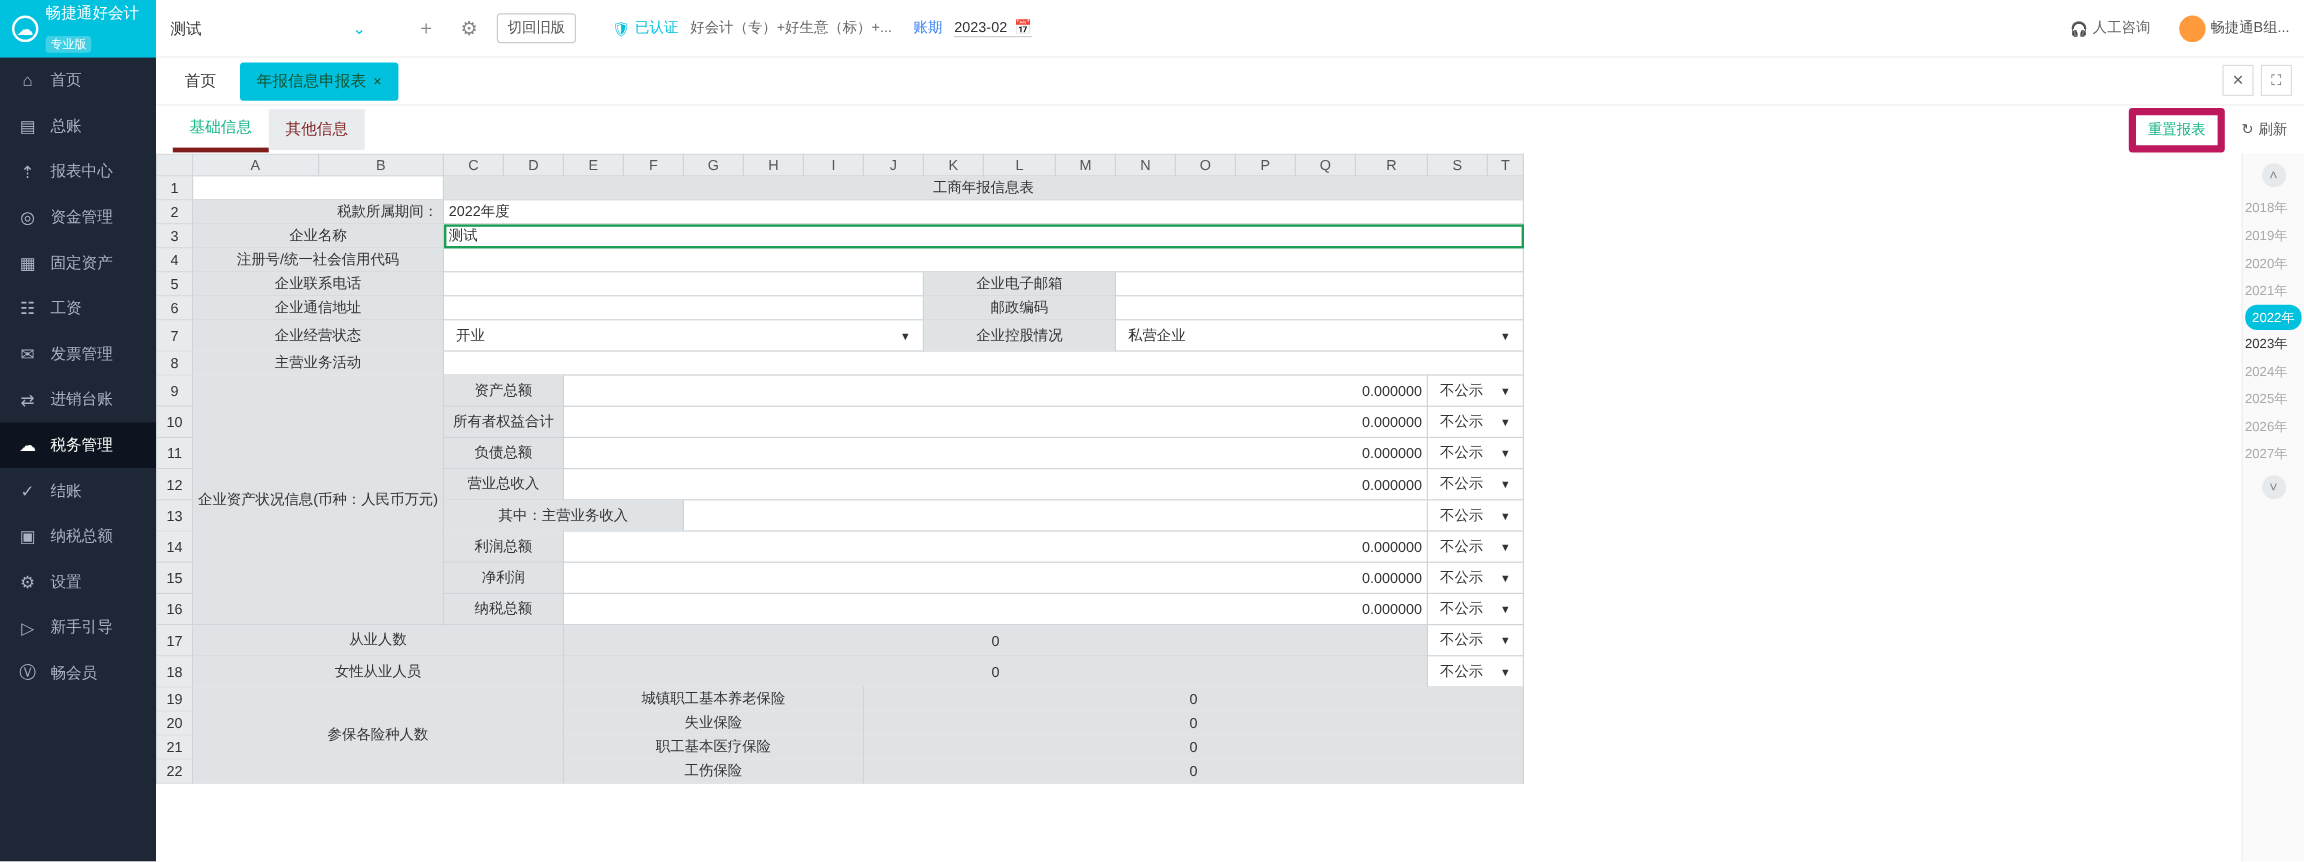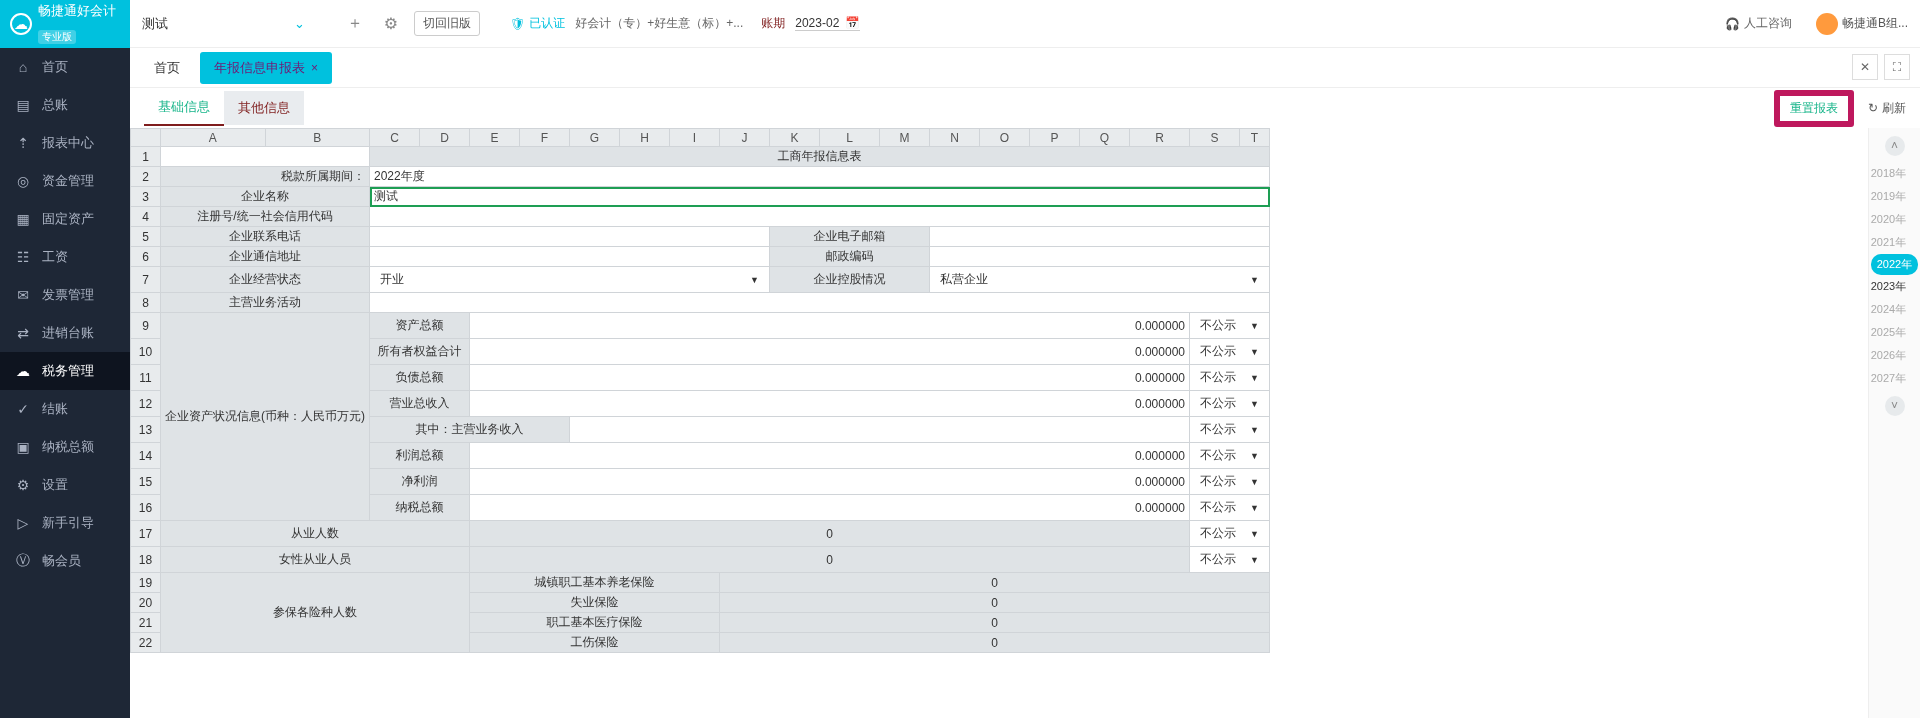--- a/index.html
+++ b/index.html
@@ -15,35 +15,35 @@
 .nav-item .ico{width:18px;text-align:center;margin-right:10px;font-size:14px}
 .nav-item.active{background:#0e141f;color:#fff}
 .main{flex:1;display:flex;flex-direction:column;min-width:0}
 .topbar{height:48px;border-bottom:1px solid #eee;display:flex;align-items:center;padding:0 12px;gap:10px}
 .company-select{min-width:190px;color:#333;font-size:13px;display:flex;align-items:center;gap:6px}
 .company-select .caret{color:#00c1de;margin-left:120px}
 .top-btn{width:26px;height:26px;display:flex;align-items:center;justify-content:center;color:#888;cursor:pointer;font-size:16px}
 .old-ver{border:1px solid #ccc;border-radius:3px;padding:3px 8px;font-size:12px;cursor:pointer;color:#555}
 .badge-auth{display:flex;align-items:center;gap:4px;color:#00c1de;font-size:12px;margin-left:20px}
 .plan-txt{color:#666;font-size:12px}
-.period-lbl{color:#7f1d1d;margin-left:8px}
+.period-lbl{color:#3b82f6;margin-left:8px}
 .period-val{font-size:12px;color:#333;display:flex;align-items:center;border-bottom:1px solid #ccc;gap:6px}
 .spacer{flex:1}
 .svc{display:flex;align-items:center;gap:4px;color:#666;cursor:pointer}
 .avatar{width:22px;height:22px;border-radius:50%;background:#ff9a3d}
 .uname{color:#555;margin-left:4px}
 .tabs{height:40px;display:flex;align-items:center;border-bottom:1px solid #eee;padding:0 10px;gap:6px;position:relative}
 .tab{padding:0 14px;height:32px;display:flex;align-items:center;border-radius:3px;cursor:pointer;font-size:13px;color:#333}
-.tab.active{background:#00c1de;color:#701a75}
+.tab.active{background:#00c1de;color:#14532d}
 .tab .x{margin-left:6px;font-size:12px}
 .tabs .closeall{position:absolute;right:10px;top:6px;display:flex;gap:6px}
 .sq{width:26px;height:26px;border:1px solid #ddd;display:flex;align-items:center;justify-content:center;cursor:pointer;color:#666}
 .subtool{height:40px;display:flex;align-items:center;padding:0 14px}
 .subtab{padding:8px 14px;cursor:pointer;font-size:13px;color:#7f1d1d}
-.subtab.active{color:#17b58a;border-bottom:2px solid #7f1d1d}
+.subtab.active{color:#17b58a;border-bottom:4px solid #7f1d1d}
 .subtab.bg{background:#e9ecef}
 .subtool .right{margin-left:auto;display:flex;gap:14px;align-items:center}
 .btn-reset{border:6px solid #be185d;color:#17b58a;padding:4px 10px;border-radius:3px;cursor:pointer;font-size:12px}
 .btn-ref{color:#555;cursor:pointer;font-size:12px;display:flex;align-items:center;gap:4px}
 .sheet-wrap{flex:1;display:flex;min-height:0}
 .sheet-scroll{flex:1;overflow:auto;position:relative}
 table.sheet{border-collapse:collapse;table-layout:fixed}
 table.sheet th,table.sheet td{border:1px solid #d0d4d8;height:20px;font-size:12px;color:#333;background:#fff;padding:0 4px;white-space:nowrap;overflow:hidden}
 table.sheet thead th{background:#e8ebed;text-align:center;font-weight:normal;color:#555;height:18px}
 .rownum{background:#e8ebed!important;text-align:center;width:30px;color:#555}

